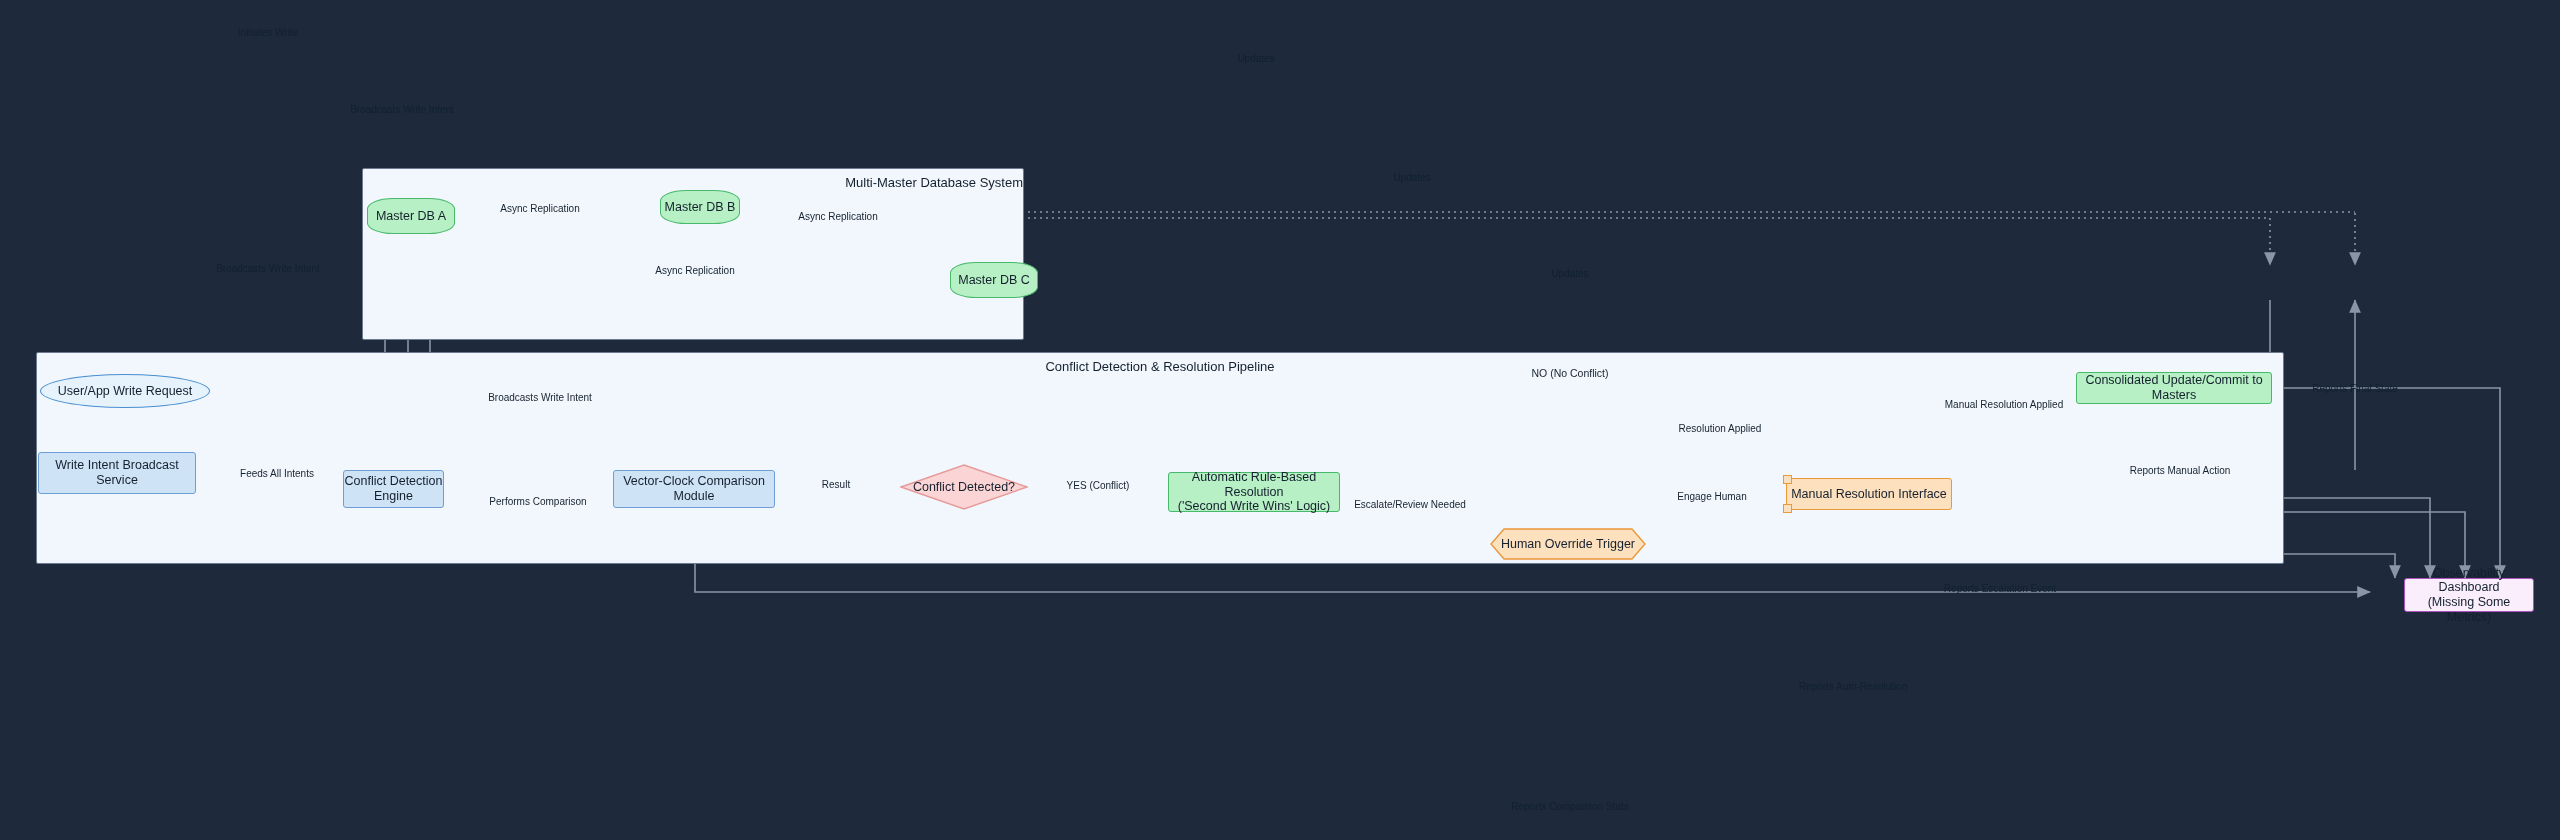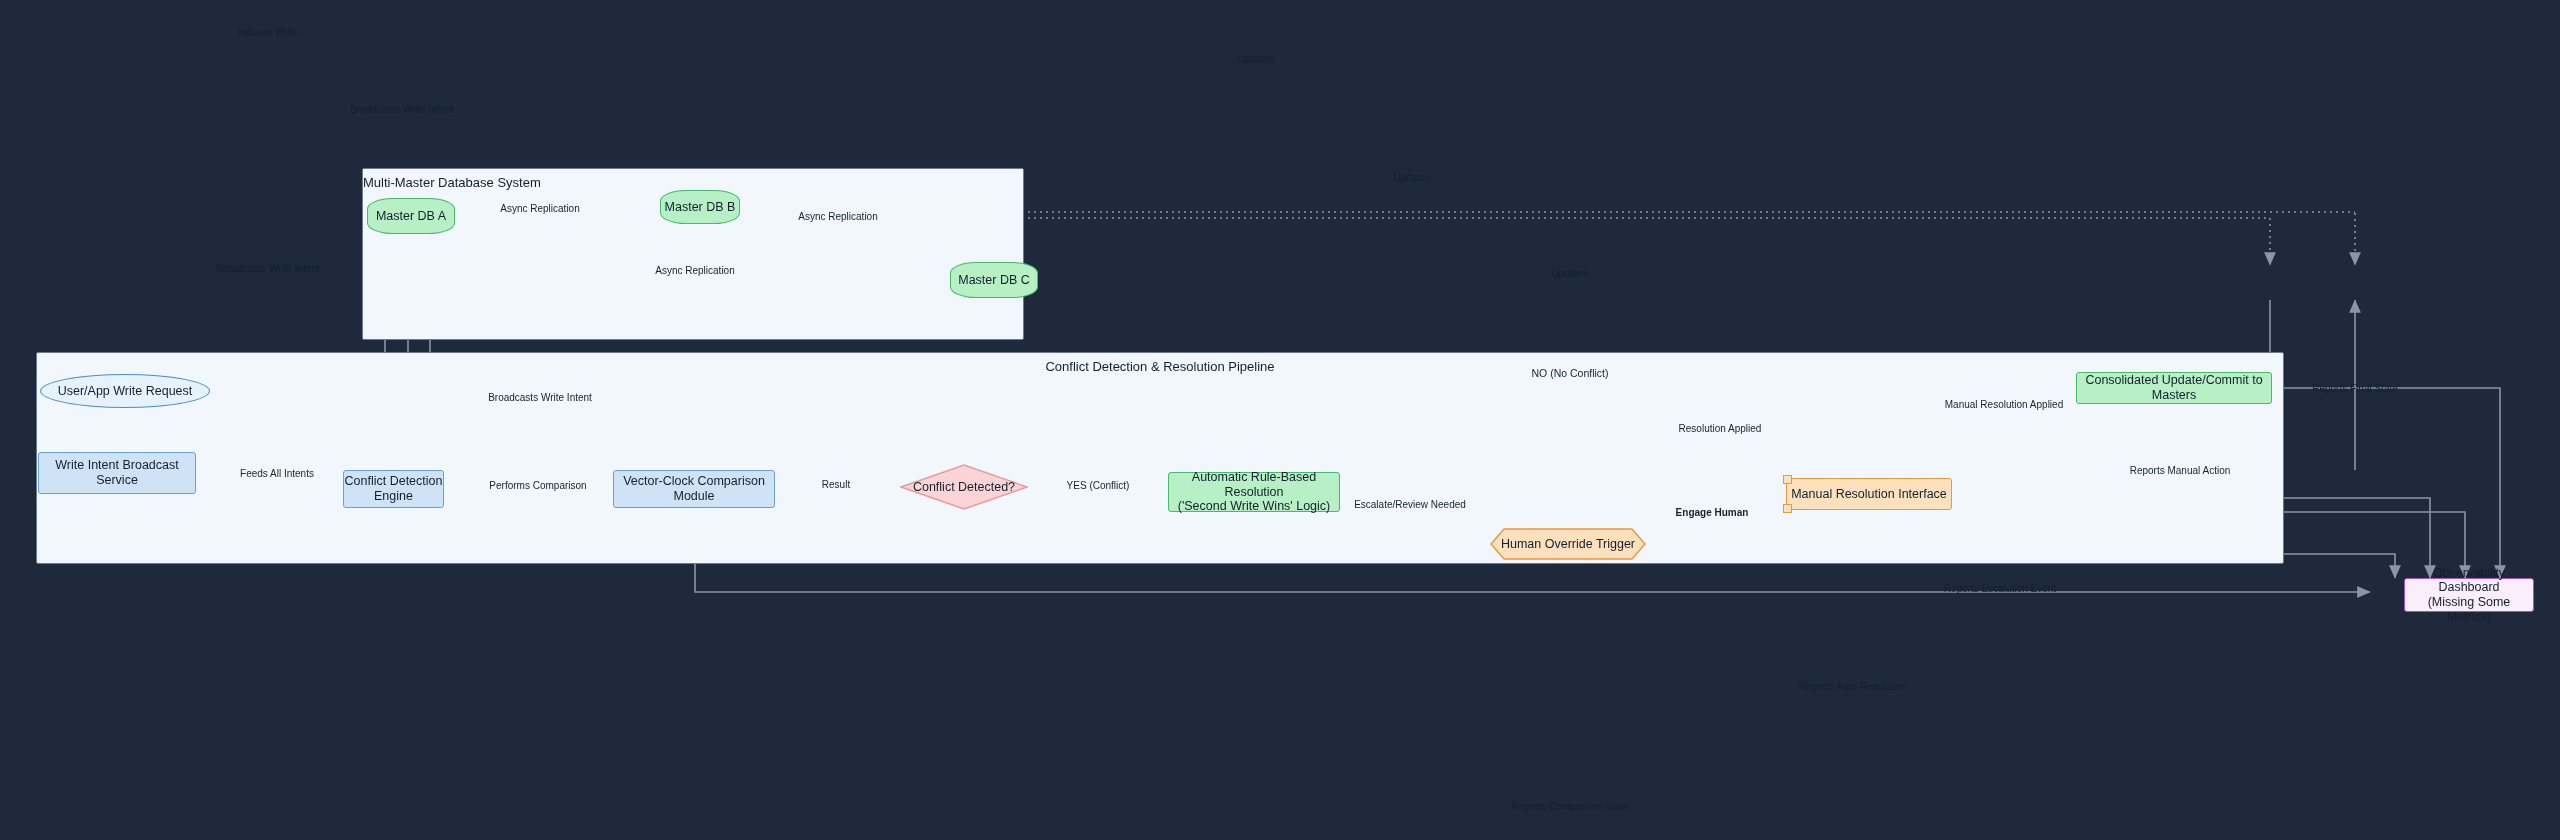--- a/index.html
+++ b/index.html
@@ -9,21 +9,21 @@
     background:#1e293b;
   }
   #stage{position:absolute;inset:0;}
   svg.layer{position:absolute;left:0;top:0;width:2560px;height:840px;overflow:visible;}
   .edge{fill:none;stroke:#8a95a5;stroke-width:1.6;}
   .edge.dotted{stroke-dasharray:2 4;}
   .ahead{fill:#8a95a5;}
 
   
   .cluster{position:absolute;background:#f2f7fd;border:1px solid #6b7a8f;border-radius:2px;}
-  .cluster-title{position:absolute;top:6px;left:0;right:0;text-align:left;
+  .cluster-title{position:absolute;top:6px;left:0;right:0;text-align:right;
     font-size:13px;color:#14202e;white-space:nowrap;}
 
   
   .node{position:absolute;box-sizing:border-box;display:flex;align-items:center;
         justify-content:center;text-align:center;line-height:1.18;
         font-size:12.5px;color:#14202e;z-index:6;}
   .rect{border-radius:3px;}
   .n-blue{background:#cfe3f7;border:1.3px solid #6d9fd4;}
   .n-green{background:#b6f0c4;border:1.3px solid #48b96b;}
   .n-orange{background:#fde0bd;border:1.4px solid #e9983a;}
@@ -201,26 +201,26 @@
   <div class="elabel ondark" style="left:268px;top:32px;"><span>Initiates Write</span></div>
   <div class="elabel ondark" style="left:402px;top:109px;"><span>Broadcasts Write Intent</span></div>
   <div class="elabel ondark" style="left:268px;top:268px;"><span>Broadcasts Write Intent</span></div>
   <div class="elabel onlight" style="left:540px;top:397px;"><span>Broadcasts Write Intent</span></div>
 
   <div class="elabel ondark" style="left:1256px;top:58px;"><span>Updates</span></div>
   <div class="elabel ondark" style="left:1412px;top:177px;"><span>Updates</span></div>
   <div class="elabel ondark" style="left:1570px;top:273px;"><span>Updates</span></div>
 
   <div class="elabel onlight" style="left:277px;top:473px;"><span>Feeds All Intents</span></div>
-  <div class="elabel onlight" style="left:538px;top:485px;"><span>Performs Comparison</span></div>
+  <div class="elabel onlight" style="left:538px;top:501px;"><span>Performs Comparison</span></div>
   <div class="elabel onlight" style="left:836px;top:484px;"><span>Result</span></div>
   <div class="elabel onlight" style="left:1098px;top:485px;"><span>YES (Conflict)</span></div>
   <div class="elabel onlight big" style="left:1570px;top:373px;"><span>NO (No Conflict)</span></div>
   <div class="elabel onlight" style="left:1410px;top:504px;"><span>Escalate/Review Needed</span></div>
-  <div class="elabel onlight" style="left:1712px;top:512px;font-weight:bold;"><span>Engage Human</span></div>
+  <div class="elabel onlight" style="left:1712px;top:496px;"><span>Engage Human</span></div>
   <div class="elabel onlight" style="left:1720px;top:428px;"><span>Resolution Applied</span></div>
   <div class="elabel onlight" style="left:2004px;top:404px;"><span>Manual Resolution Applied</span></div>
   <div class="elabel onlight" style="left:2180px;top:470px;"><span>Reports Manual Action</span></div>
 
   <div class="elabel ondark" style="left:2355px;top:388px;"><span>Reports Final State</span></div>
   <div class="elabel ondark" style="left:1853px;top:686px;"><span>Reports Auto-Resolution</span></div>
   <div class="elabel ondark" style="left:2000px;top:588px;"><span>Reports Escalation Event</span></div>
   <div class="elabel ondark" style="left:1570px;top:806px;"><span>Reports Comparison Stats</span></div>
 
 </div>

